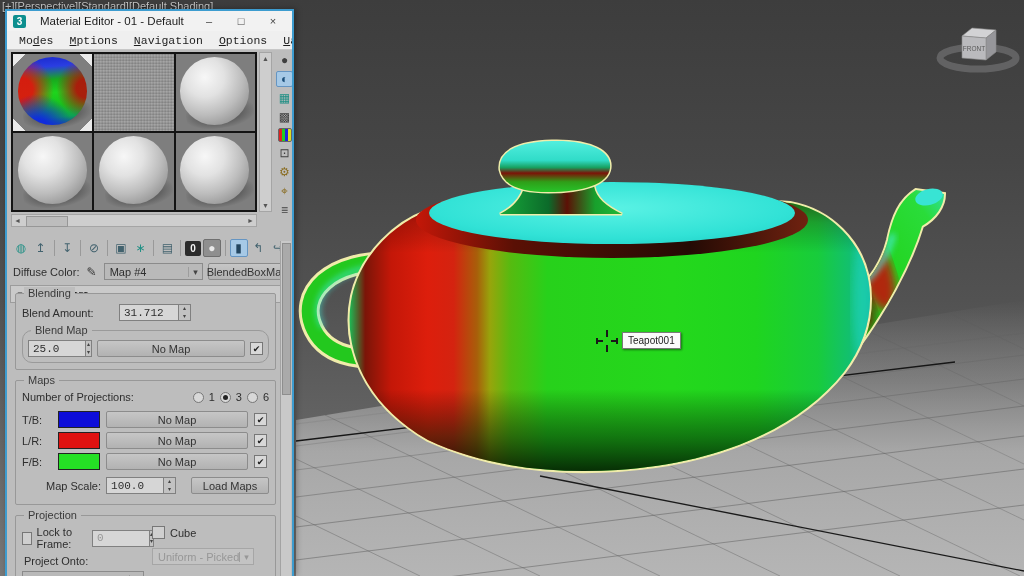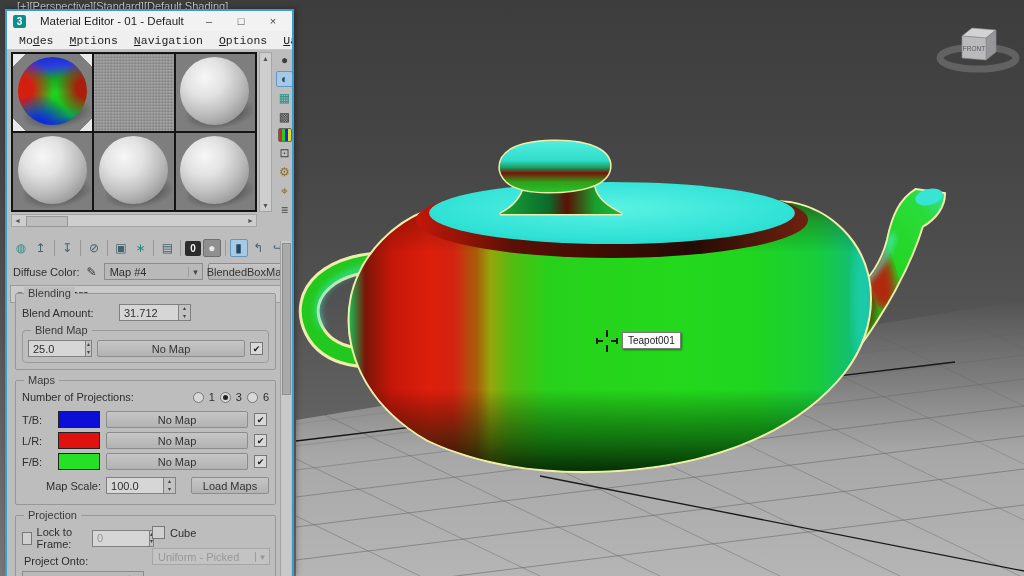--- a/index.html
+++ b/index.html
@@ -3,21 +3,21 @@
 <meta charset="utf-8">
 <style>
   html,body{margin:0;padding:0;background:#222;}
   .screen{position:relative;width:1024px;height:576px;overflow:hidden;
           font-family:"Liberation Sans",sans-serif;background:#444;}
 
   
   .viewport{position:absolute;inset:0;
     background:linear-gradient(180deg,#3d3d3d 0%,#464646 28%,#525252 52%,#646464 75%,#787878 100%);}
   .viewport svg{position:absolute;left:0;top:0;}
-  .viewport-label{position:absolute;left:17px;top:0px;color:#c2c2c2;font-size:11px;line-height:13px;
+  .viewport-label{position:absolute;left:2px;top:0px;color:#c2c2c2;font-size:11px;line-height:13px;
     letter-spacing:0px;text-shadow:0 1px 1px rgba(0,0,0,.5);white-space:nowrap;}
   .tooltip{position:absolute;left:622px;top:332px;background:#fbfbfb;border:1px solid #7a7a7a;
     box-shadow:1px 1px 2px rgba(0,0,0,.45);font-size:10px;color:#222;padding:1px 5px;line-height:13px;}
   .cursor{position:absolute;left:596px;top:330px;width:22px;height:22px;}
   .cursor i{position:absolute;background:#191919;}
   .cursor .n{left:10px;top:0;width:2px;height:7px;}
   .cursor .s{left:10px;bottom:0;width:2px;height:7px;}
   .cursor .w{left:0;top:10px;width:7px;height:2px;}
   .cursor .e{right:0;top:10px;width:7px;height:2px;}
   .cursor .cw{left:0;top:8px;width:2px;height:6px;}
@@ -105,27 +105,27 @@
     display:flex;align-items:center;padding:0 5px;gap:5px;font-weight:bold;color:#222;}
   .rollout .tri{font-size:8px;color:#333;}
   .rollout .pin{margin-left:auto;font-size:8px;color:#888;}
   .params{position:absolute;left:0;top:278px;right:12px;bottom:0;padding:4px 4px 0 8px;}
   .group{position:relative;border:1px solid #989898;border-radius:2px;padding:10px 6px 6px 6px;
     margin-bottom:10px;background:#bdbdbd;}
   .gtitle{position:absolute;top:-7px;left:8px;background:#bdbdbd;padding:0 4px;color:#3a3a3a;}
   .frow{display:flex;align-items:center;gap:5px;margin-bottom:5px;}
   .spinner{display:flex;height:17px;box-sizing:border-box;}
   .spin-field{background:#d6d6d6;border:1px solid #808080;border-right:none;padding:0 4px;
-    display:flex;align-items:center;min-width:48px;}
+    display:flex;align-items:center;min-width:48px;font-family:Liberation Mono, monospace;}
   .spin-btns{width:11px;background:#c2c2c2;border:1px solid #808080;display:flex;flex-direction:column;}
   .spin-btns span{flex:1;font-size:6px;line-height:7px;text-align:center;color:#444;}
   .check{width:11px;height:11px;background:#d8d8d8;border:1px solid #777;display:flex;
     align-items:center;justify-content:center;font-size:9px;color:#222;box-sizing:content-box;}
   .check.empty{color:transparent;background:#cfcfcf;}
-  .subgroup{position:relative;border:1px solid #9a9a9a;border-radius:4px;padding:9px 5px 5px 5px;margin-top:9px;}
+  .subgroup{position:relative;border:1px solid #9a9a9a;border-radius:10px;padding:9px 5px 5px 5px;margin-top:9px;}
   .radio{width:9px;height:9px;border-radius:50%;border:1px solid #777;background:#d8d8d8;position:relative;}
   .radio.on::after{content:"";position:absolute;left:2px;top:2px;width:5px;height:5px;border-radius:50%;background:#222;}
   .maprow{display:grid;grid-template-columns:30px 42px 1fr 15px;align-items:center;gap:6px;margin-bottom:4px;}
   .swatch{height:15px;border:1px solid #222;}
   .disabled{color:#979797 !important;}
   .disabled .val,.disabled .arr{color:#979797;}
   .dd-dis{background:#c3c3c3;border-color:#a6a6a6;}
   .btn.dis{color:#979797;background:#c3c3c3;border-color:#a6a6a6;}
   .projgrid{display:grid;grid-template-columns:1fr 122px;column-gap:8px;}
   .params-scrollbar{position:absolute;right:1px;top:230px;bottom:0;width:10px;background:#c9c9c9;
@@ -490,21 +490,21 @@
             <span class="dropdown" style="width:122px">
               <span class="val">Individual Objects</span>
               <span class="arr">▾</span>
             </span>
           </div>
           <div>
             <div class="frow" style="margin-bottom:9px">
               <span class="check empty"></span>
               <span>Cube</span>
             </div>
-            <span class="dropdown dd-dis disabled" style="width:118px;margin-bottom:22px">
+            <span class="dropdown dd-dis disabled" style="width:102px;margin-bottom:22px">
               <span class="val">Uniform - Picked</span>
               <span class="arr">▾</span>
             </span>
             <span class="btn dis" style="width:118px">None</span>
           </div>
         </div>
       </div>
     </div>
 
     <div class="params-scrollbar">

